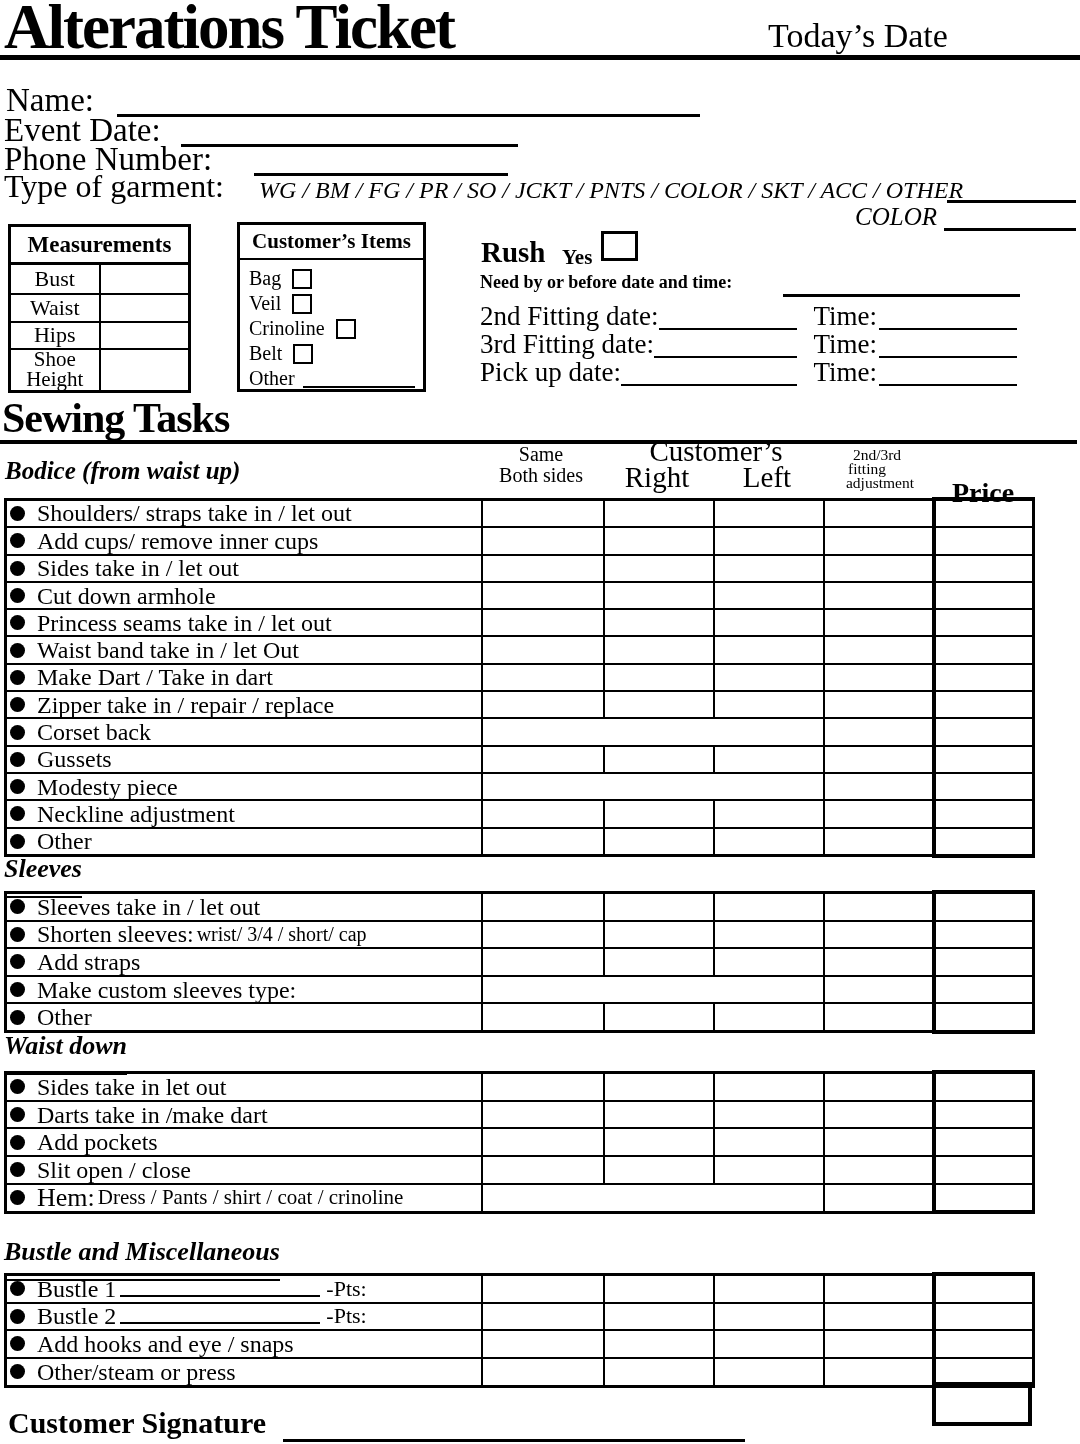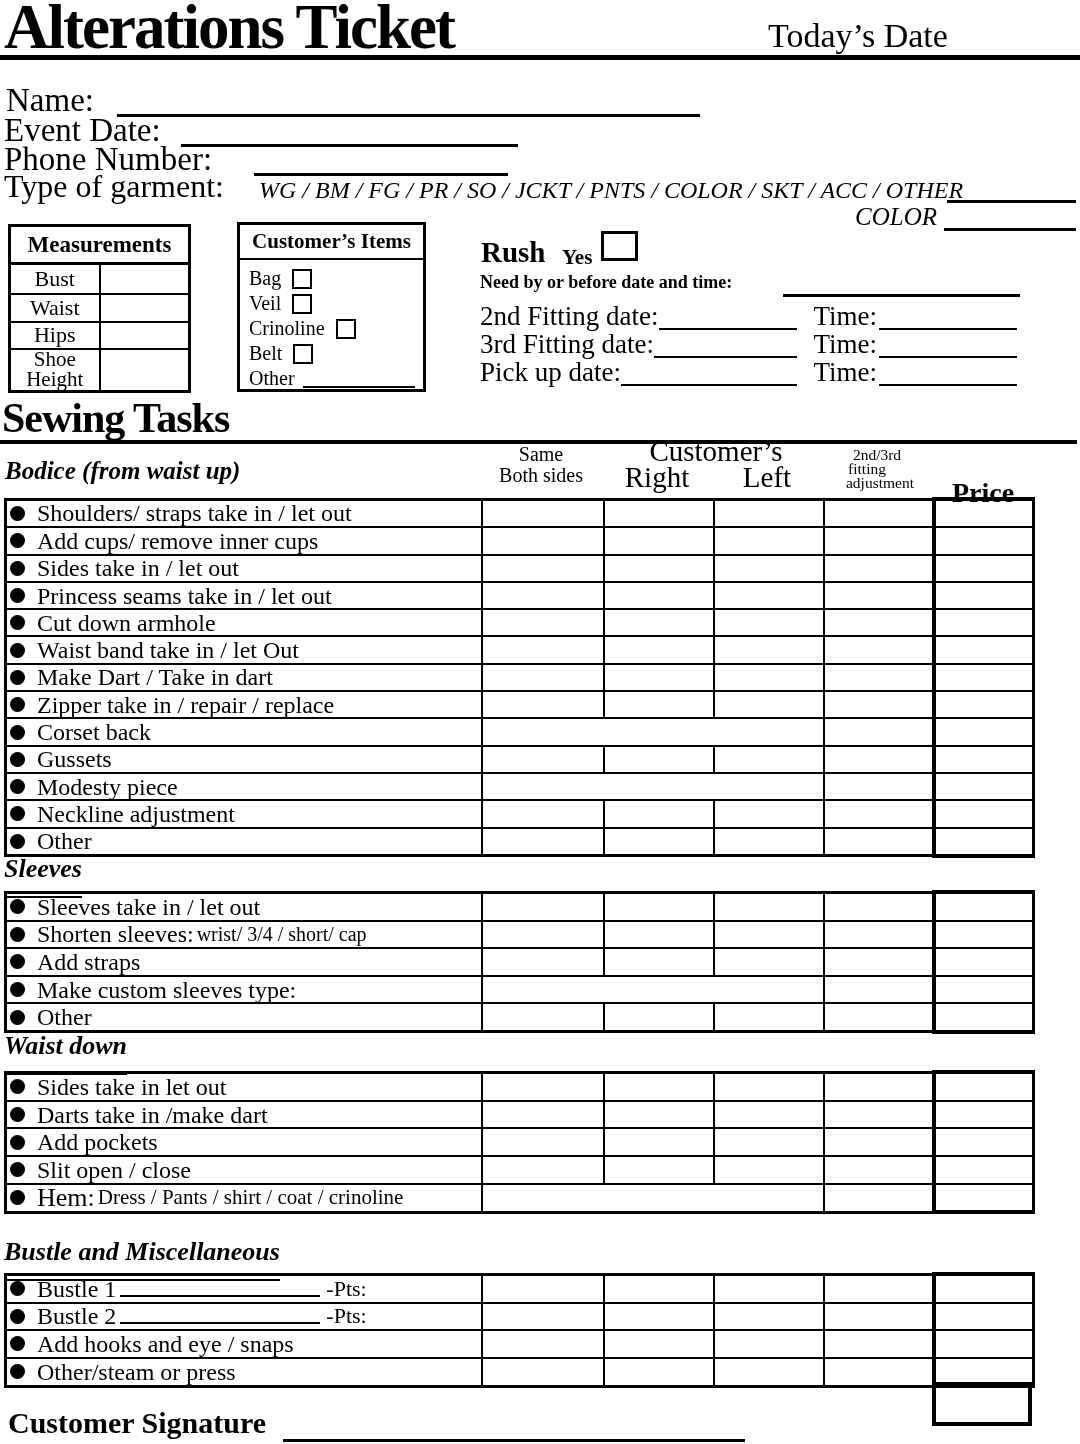--- a/index.html
+++ b/index.html
@@ -223,34 +223,34 @@
       <td></td>
           <td></td>
           <td></td>
           <td></td>
           <td class="price"></td>
         </tr>
     <tr>
       <td>
             <div class="tw">
               <span class="bullet"></span>
+              <span class="tl">Cut down armhole</span>
+            </div>
+          </td>
+      <td></td>
+          <td></td>
+          <td></td>
+          <td></td>
+          <td class="price"></td>
+        </tr>
+    <tr>
+      <td>
+            <div class="tw">
+              <span class="bullet"></span>
               <span class="tl">Princess seams take in / let out</span>
-            </div>
-          </td>
-      <td></td>
-          <td></td>
-          <td></td>
-          <td></td>
-          <td class="price"></td>
-        </tr>
-    <tr>
-      <td>
-            <div class="tw">
-              <span class="bullet"></span>
-              <span class="tl">Cut down armhole</span>
             </div>
           </td>
       <td></td>
           <td></td>
           <td></td>
           <td></td>
           <td class="price"></td>
         </tr>
     <tr>
       <td>

